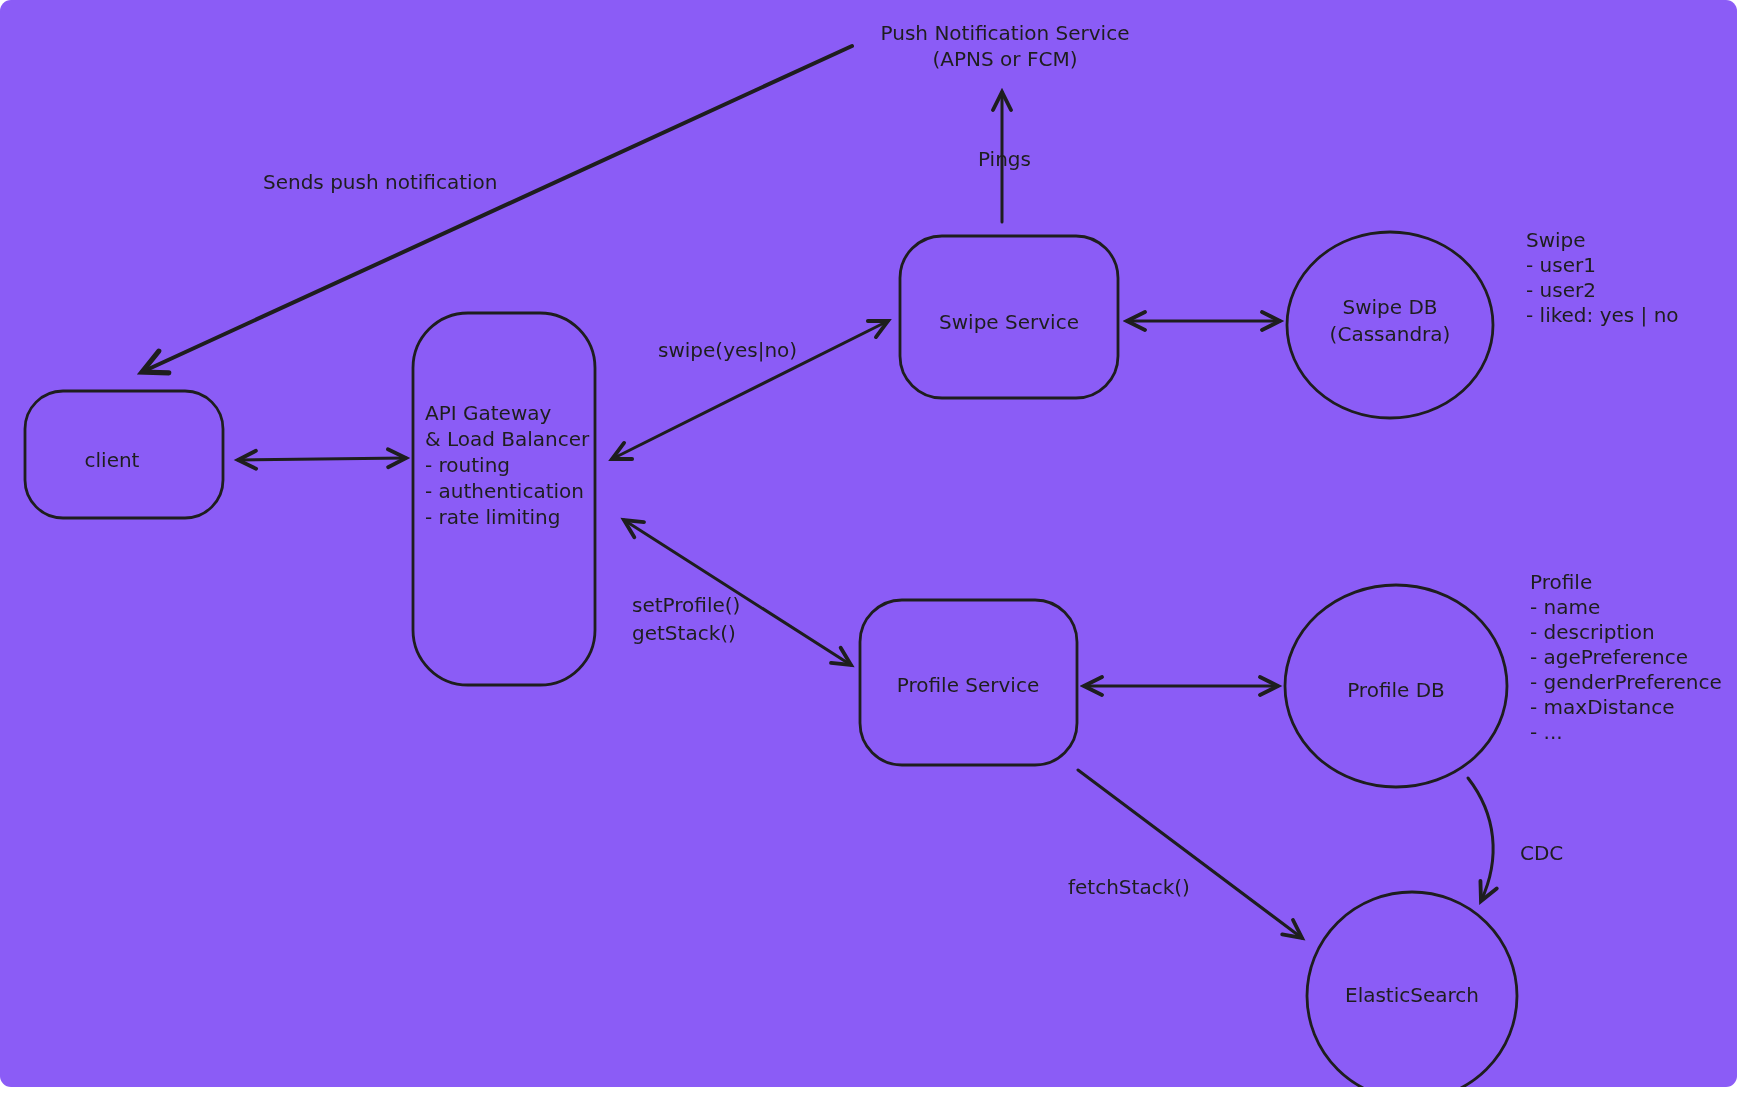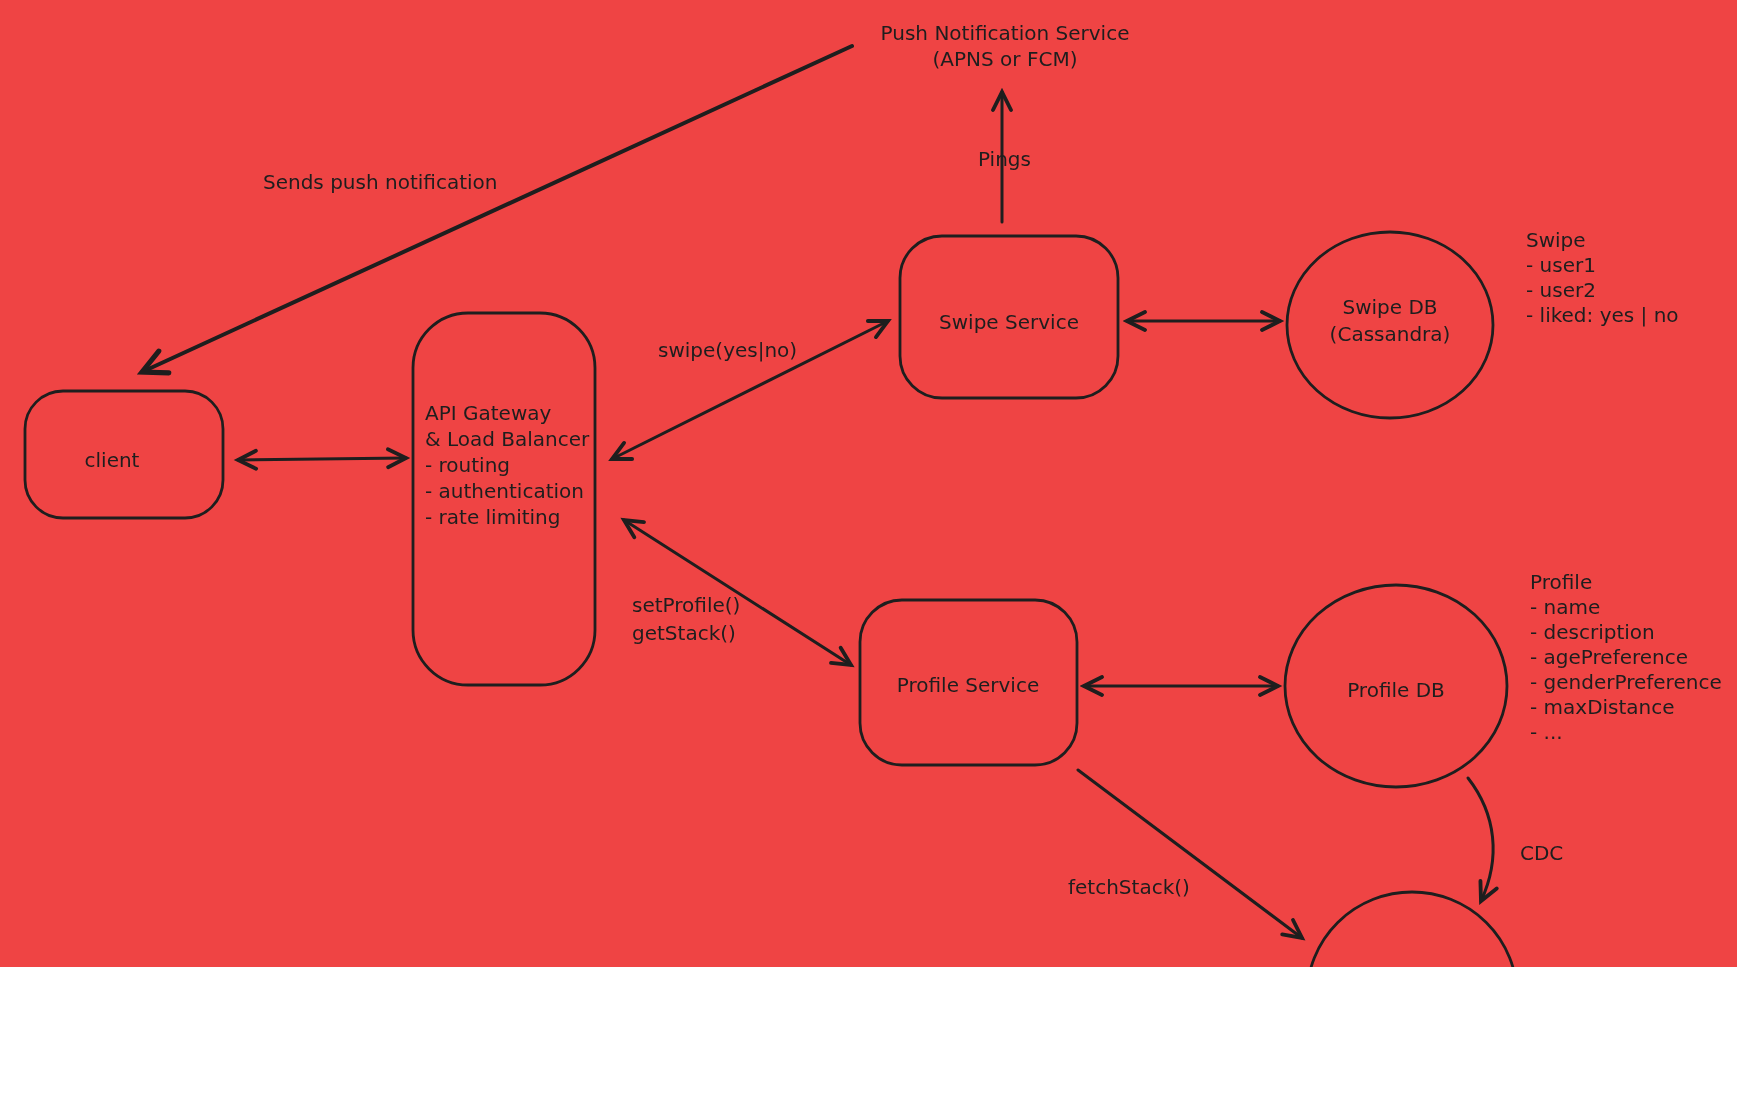--- a/index.html
+++ b/index.html
@@ -4,23 +4,24 @@
 <style>
   html, body {
     margin: 0;
     padding: 0;
     background: #ffffff;
     font-family: "DejaVu Sans", "Liberation Sans", sans-serif;
   }
   .canvas {
     position: relative;
     width: 1737px;
-    height: 967px;
-    background: #ef4444;
+    height: 1087px;
+    background: #8b5cf6;
     overflow: hidden;
+    border-radius: 11px;
   }
   svg text {
     fill: #1e1e1e;
     font-family: "DejaVu Sans", "Liberation Sans", sans-serif;
     font-size: 20px;
   }
   svg .node-label { text-anchor: middle; }
   svg .left-label { text-anchor: start; }
   .shape {
     fill: none;

